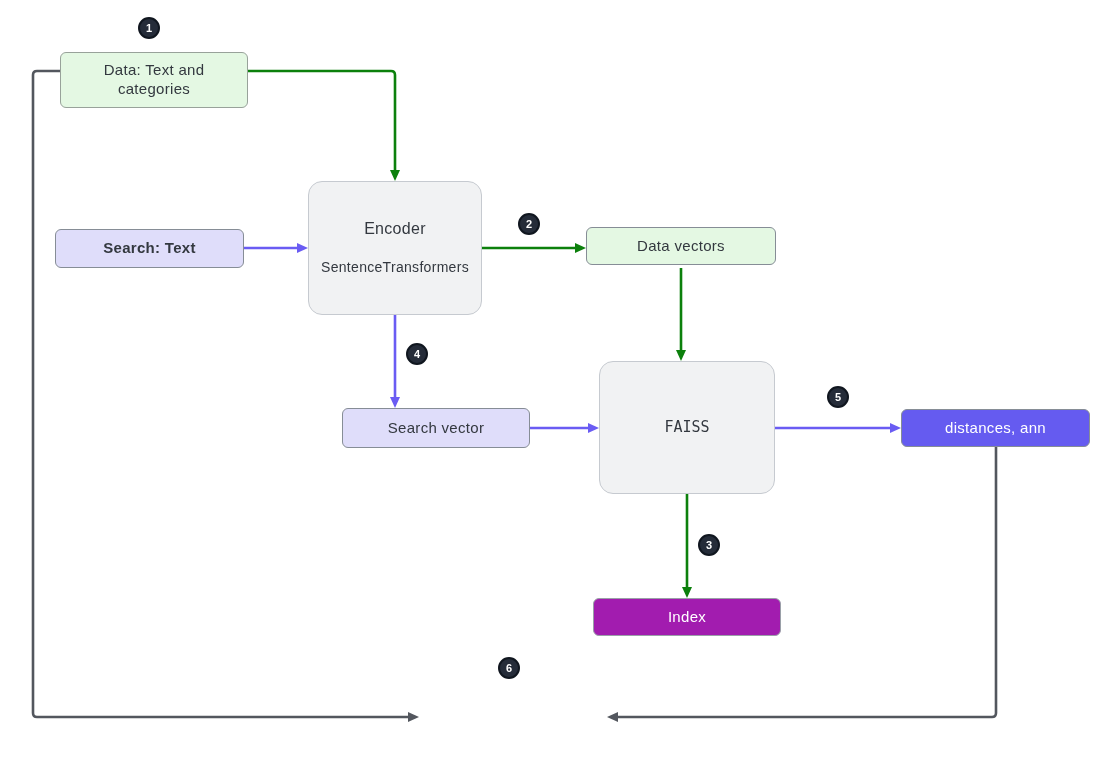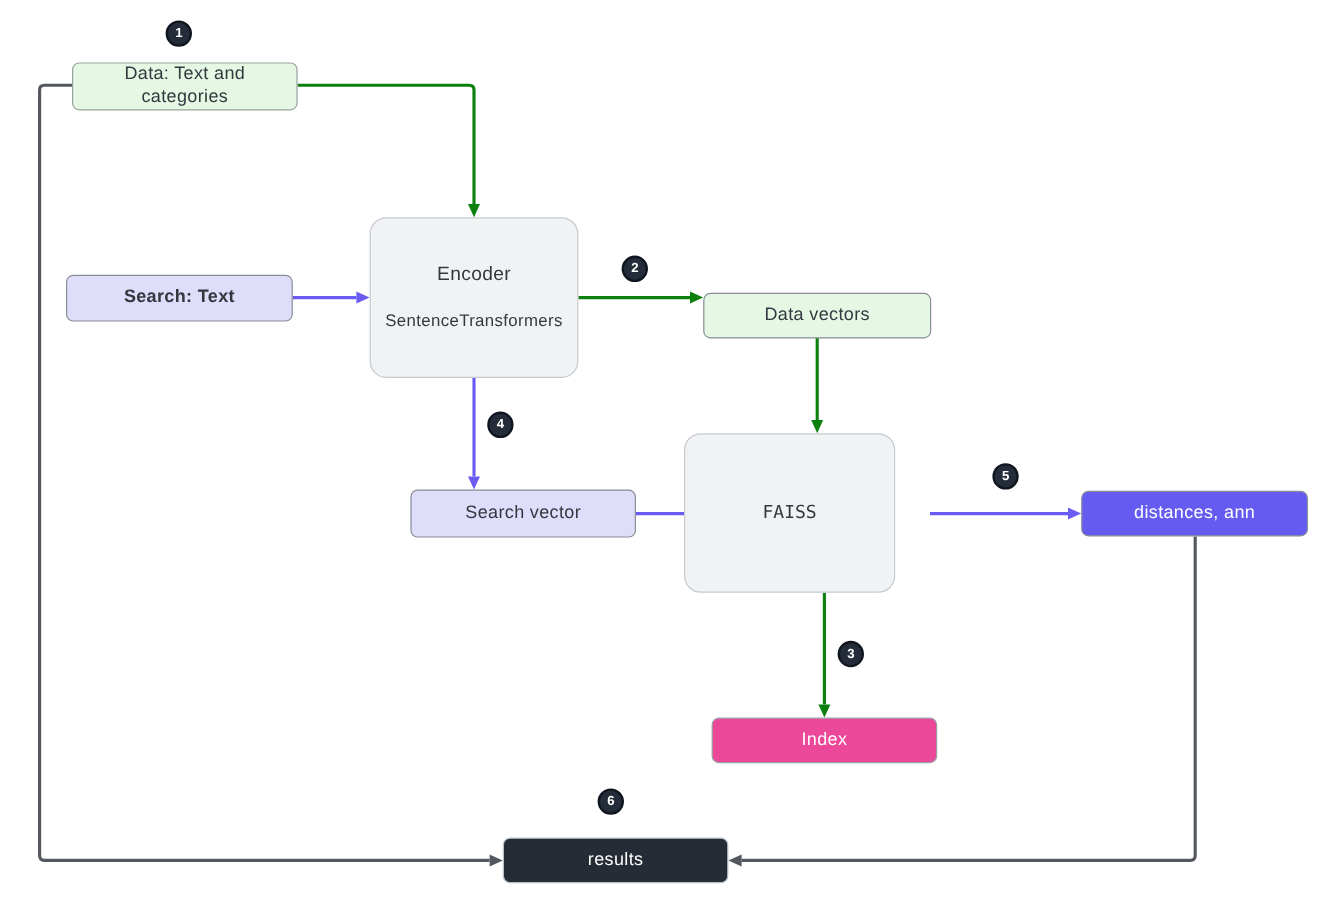--- a/index.html
+++ b/index.html
@@ -91,56 +91,53 @@
     <path d="M687 494 V587" fill="none" stroke-width="2.6" stroke="#0c800c"></path>
     <polygon points="687,598 682,587 692,587" fill="#0c800c"></polygon>
 
     <path d="M60 71 H37 Q33 71 33 75 V713 Q33 717 37 717 H408" fill="none" stroke-width="2.6" stroke="#53575e"></path>
     <polygon points="419,717 408,712 408,722" fill="#53575e"></polygon>
 
     <path d="M996 447 V713 Q996 717 992 717 H618" fill="none" stroke-width="2.6" stroke="#53575e"></path>
     <polygon points="607,717 618,712 618,722" fill="#53575e"></polygon>
   </svg>
 
-  <div class="node small wrap-narrow" style="left: 60px; top: 52px; width: 188px; height: 40px; background-color: rgb(228, 248, 227); border-color: rgb(152, 162, 154);">
+  <div class="node small wrap-narrow" style="left: 60px; top: 52px; width: 188px; height: 56px; background-color: rgb(228, 248, 227); border-color: rgb(152, 162, 154);">
     <span>Data: Text and categories</span>
   </div>
 
   <div class="node small" style="left: 55px; top: 229px; width: 189px; height: 39px; background-color: rgb(223, 221, 250); border-color: rgb(134, 141, 150); font-weight: bold;">
     <span>Search: Text</span>
   </div>
 
   <div class="node panel" style="left: 308px; top: 181px; width: 174px; height: 134px; background-color: rgb(241, 242, 243); border-color: rgb(198, 202, 208);">
     <div class="node-title">Encoder</div>
     <div class="node-sub">SentenceTransformers</div>
   </div>
 
-  <div class="node small" style="left: 586px; top: 244px; width: 190px; height: 38px; background-color: rgb(228, 248, 227); border-color: rgb(134, 141, 150);">
+  <div class="node small" style="left: 586px; top: 227px; width: 190px; height: 38px; background-color: rgb(228, 248, 227); border-color: rgb(134, 141, 150);">
     <span>Data vectors</span>
   </div>
 
   <div class="node small" style="left: 301px; top: 408px; width: 188px; height: 40px; background-color: rgb(223, 221, 250); border-color: rgb(134, 141, 150); margin-left: 41px;">
     <span>Search vector</span>
   </div>
 
-  <div class="node panel mono" style="left: 570px; top: 361px; width: 176px; height: 133px; background-color: rgb(241, 242, 243); border-color: rgb(198, 202, 208);">
+  <div class="node panel mono" style="left: 599px; top: 361px; width: 176px; height: 133px; background-color: rgb(241, 242, 243); border-color: rgb(198, 202, 208);">
     <span>FAISS</span>
   </div>
 
   <div class="node small" style="left: 901px; top: 409px; width: 189px; height: 38px; background-color: rgb(101, 91, 240); border-color: rgb(134, 141, 150); color: rgb(255, 255, 255); align-items: center;">
     <span>distances, ann</span>
   </div>
 
-  <div class="node small" style="left: 593px; top: 598px; width: 188px; height: 38px; background-color: #ec4899; border-color: rgb(154, 160, 168); color: rgb(255, 255, 255);">
+  <div class="node small" style="left: 593px; top: 598px; width: 188px; height: 38px; background-color: #a21caf; border-color: rgb(154, 160, 168); color: rgb(255, 255, 255);">
     <span>Index</span>
   </div>
 
-  <div class="node small" style="left: 419px; top: 698px; width: 188px; height: 38px; background-color: rgb(38, 44, 54); border-color: rgb(183, 191, 201); color: rgb(255, 255, 255);">
-    <span>results</span>
-  </div>
 
   <div class="badge" style="left: 138px; top: 17px; background-color: rgb(37, 44, 57); color: rgb(255, 255, 255);">1</div>
 
   <div class="badge" style="left: 518px; top: 213px; background-color: rgb(37, 44, 57); color: rgb(255, 255, 255);">2</div>
 
   <div class="badge" style="left: 698px; top: 534px; background-color: rgb(37, 44, 57); color: rgb(255, 255, 255);">3</div>
 
   <div class="badge" style="left: 406px; top: 343px; background-color: rgb(37, 44, 57); color: rgb(255, 255, 255);">4</div>
 
   <div class="badge" style="left: 827px; top: 386px; background-color: rgb(37, 44, 57); color: rgb(255, 255, 255);">5</div>

